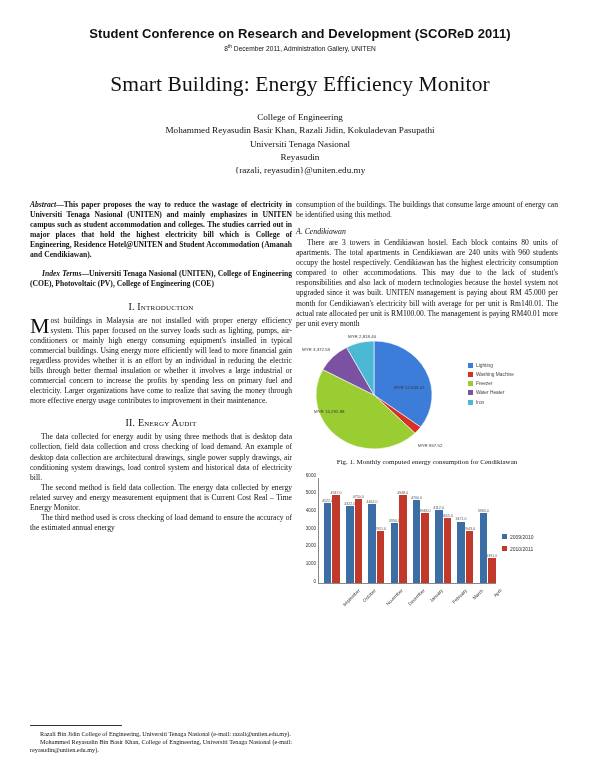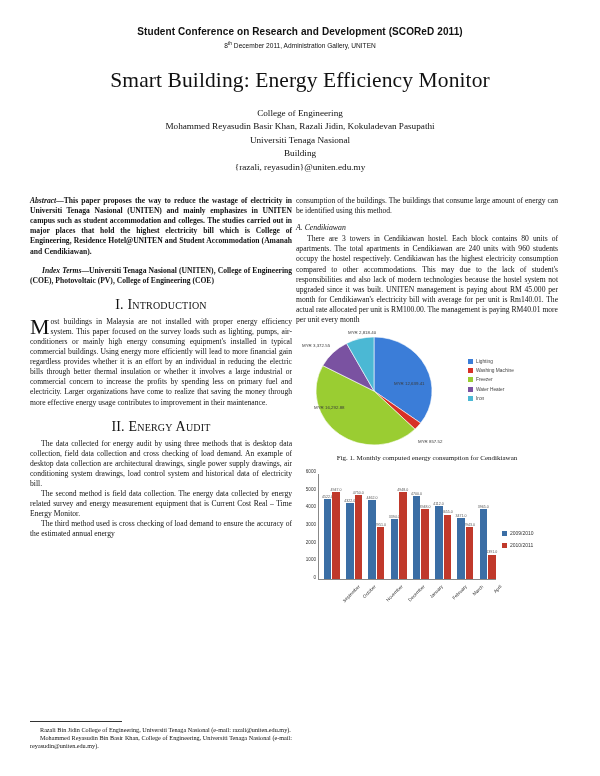--- a/index.html
+++ b/index.html
@@ -20,21 +20,21 @@
     position: relative;
   }
 
   
   .conf-header {
     text-align: center;
     font-family: "Liberation Sans", "DejaVu Sans", sans-serif;
     line-height: 1.25;
   }
   .conf-line1 {
-    font-size: 10px;
+    font-size: 13px;
     font-weight: bold;
     letter-spacing: .1px;
   }
   .conf-line2 {
     font-size: 6.6px;
     margin-top: 1px;
   }
   .conf-line2 sup { font-size: 5px; }
 
   .paper-title {
@@ -76,21 +76,21 @@
     font-weight: bold;
   }
   .abs .lead, .idx .lead {
     font-style: italic;
     font-weight: bold;
   }
   .idx { text-indent: 12px; margin-top: 9px; }
 
   .sec-head {
     text-align: center;
-    font-size: 14px;
+    font-size: 10px;
     font-variant: small-caps;
     margin: 11px 0 4px 0;
     letter-spacing: .2px;
   }
   .sub-head {
     font-size: 7.8px;
     font-style: italic;
     margin: 7px 0 2px 0;
   }
 
@@ -246,21 +246,21 @@
     <div class="conf-line1">Student Conference on Research and Development (SCOReD 2011)</div>
     <div class="conf-line2"><span>8</span><sup>th</sup><span> December 2011, Administration Gallery, UNITEN</span></div>
   </div>
 
   <h1 class="paper-title">Smart Building: Energy Efficiency Monitor</h1>
 
   <div class="authors">
     <div>College of Engineering</div>
     <div>Mohammed Reyasudin Basir Khan, Razali Jidin, Kokuladevan Pasupathi</div>
     <div>Universiti Tenaga Nasional</div>
-    <div>Building</div>
+    <div>Reyasudin</div>
     <div>{razali, reyasudin}@uniten.edu.my</div>
   </div>
 
   <div class="columns">
 
     <div class="col">
 
       <div class="abs"><span class="lead">Abstract—</span><span>This paper proposes the way to reduce the wastage of electricity in Universiti Tenaga Nasional (UNITEN) and mainly emphasizes in UNITEN campus such as student accommodation and colleges. The studies carried out in major places that hold the highest electricity bill which is College of Engineering, Residence Hotel@UNITEN and Student Accommodation (Amanah and Cendikiawan).</span></div>
 
       <div class="idx"><span class="lead">Index Terms—</span><span>Universiti Tenaga Nasional (UNITEN), College of Engineering (COE), Photovoltaic (PV), College of Engineering (COE)</span></div>

